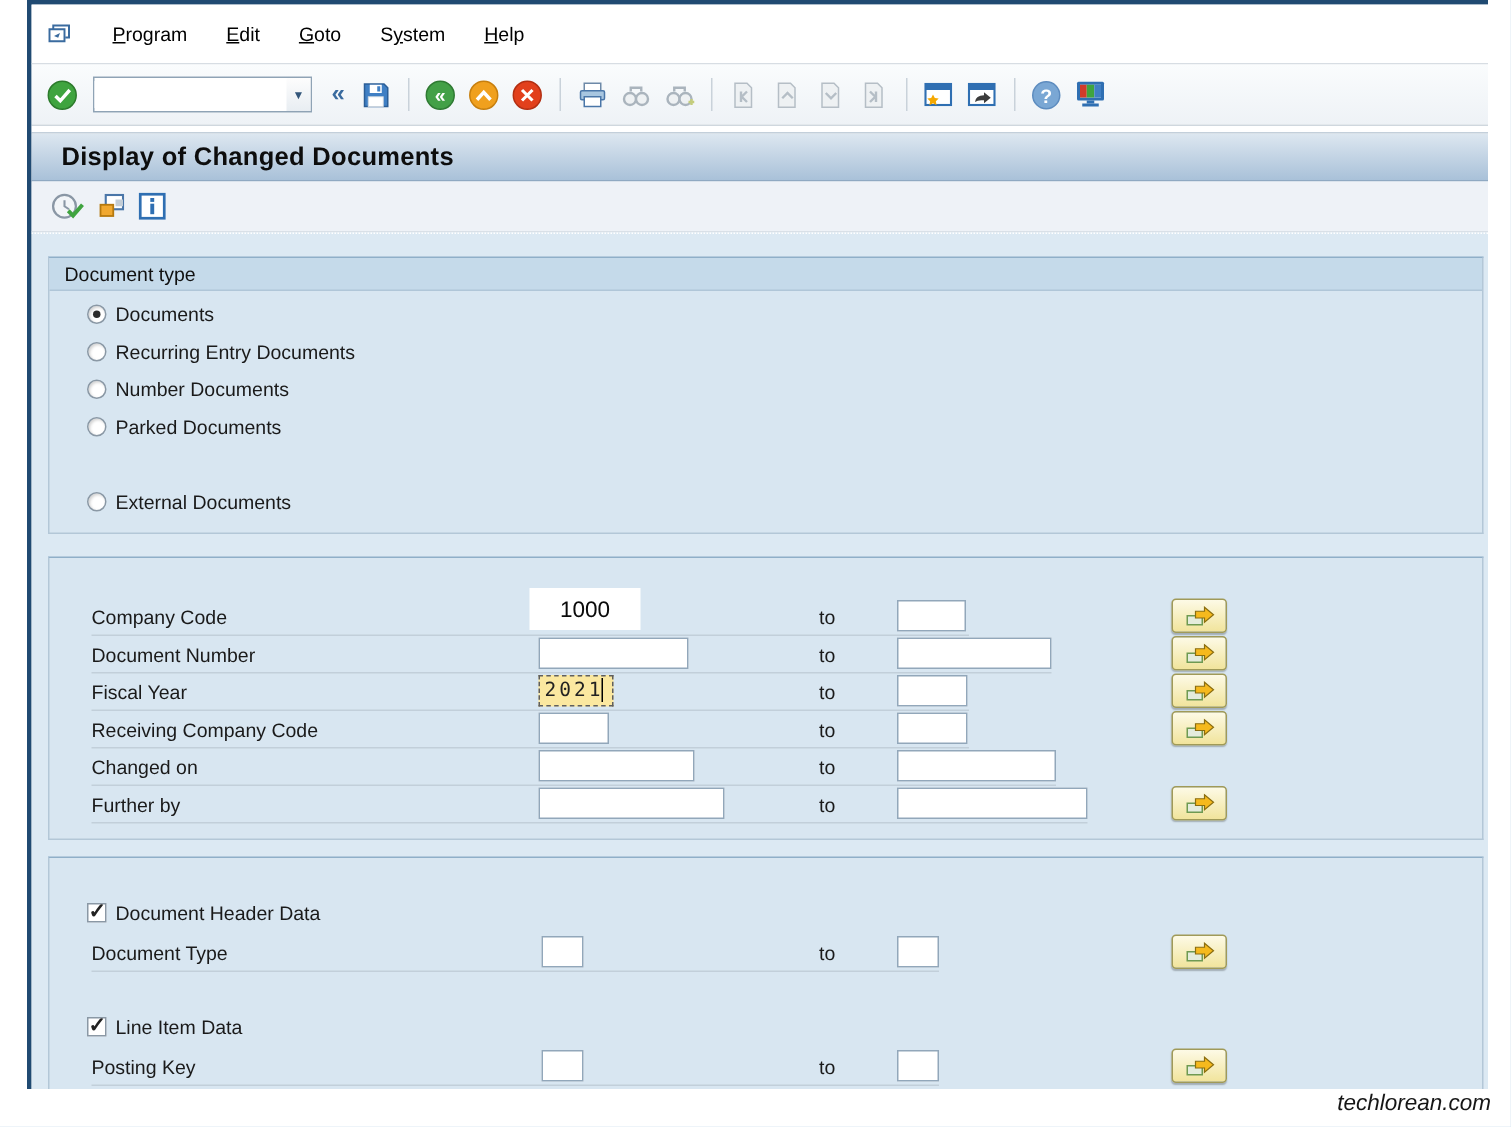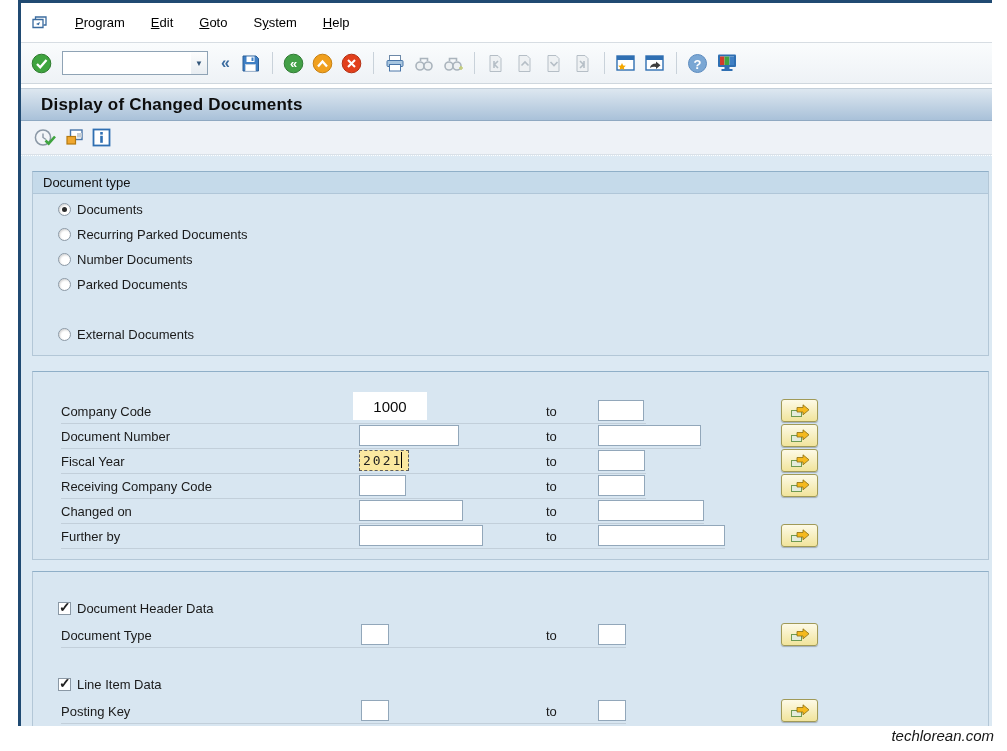--- a/index.html
+++ b/index.html
@@ -253,21 +253,21 @@
   <div class="content">
 
     <div class="groupbox g1">
       <div class="group-header">Document type</div>
       <div class="opt o0">
         <span class="radio on"></span>
         <span>Documents</span>
       </div>
       <div class="opt o1">
         <span class="radio"></span>
-        <span>Recurring Parked Documents</span>
+        <span>Recurring Entry Documents</span>
       </div>
       <div class="opt o2">
         <span class="radio"></span>
         <span>Number Documents</span>
       </div>
       <div class="opt o3">
         <span class="radio"></span>
         <span>Parked Documents</span>
       </div>
       <div class="opt o5">

